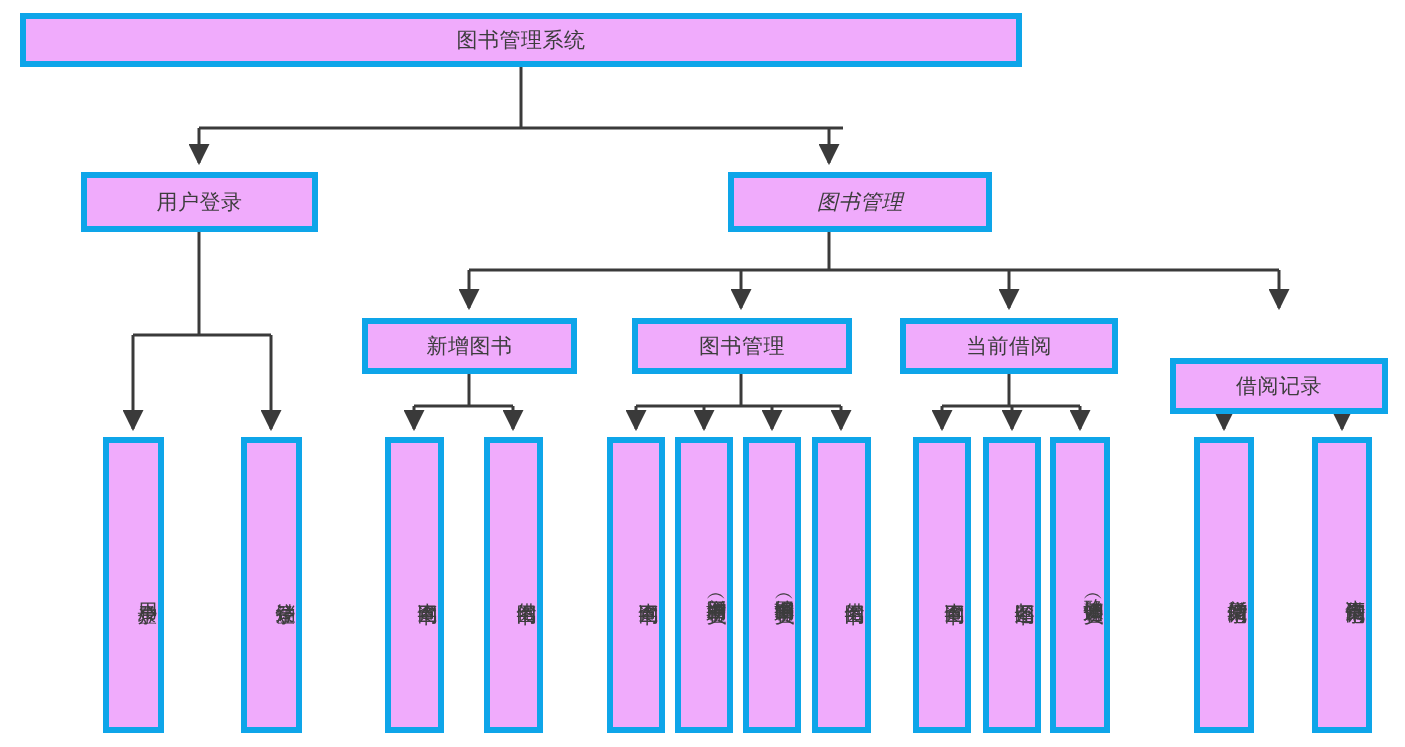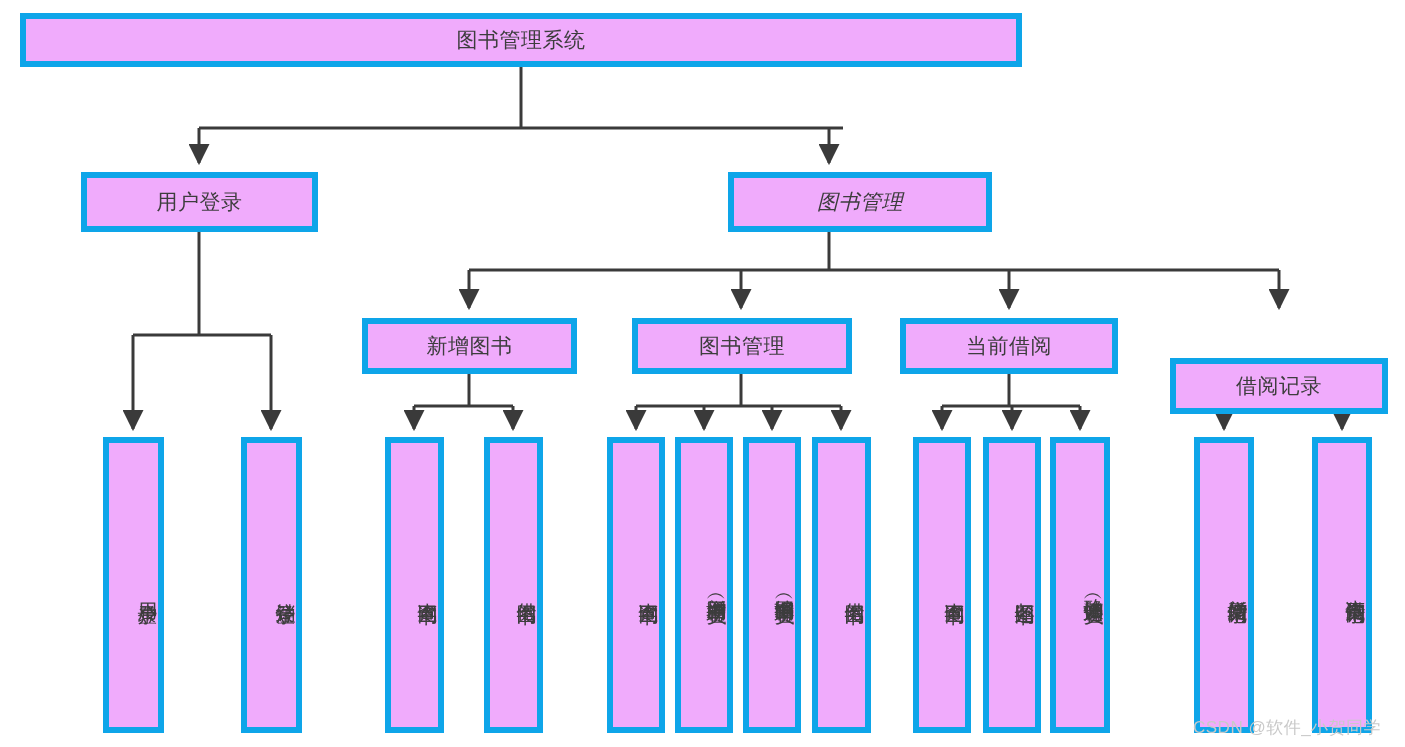--- a/index.html
+++ b/index.html
@@ -182,15 +182,14 @@
     <span class="node-label">确认归还（管理员）</span>
   </div>
 
   <div class="node leaf tall" style="left:1194px; top:437px; width:60px; height:296px;">
     <span class="node-label">新增借阅记录</span>
   </div>
   <div class="node leaf tall" style="left:1312px; top:437px; width:60px; height:296px;">
     <span class="node-label">查询借阅记录</span>
   </div>
 
-  <div class="watermark">CSDN @软件_小贺同学</div>
 
 </div>
 
 </body></html>

